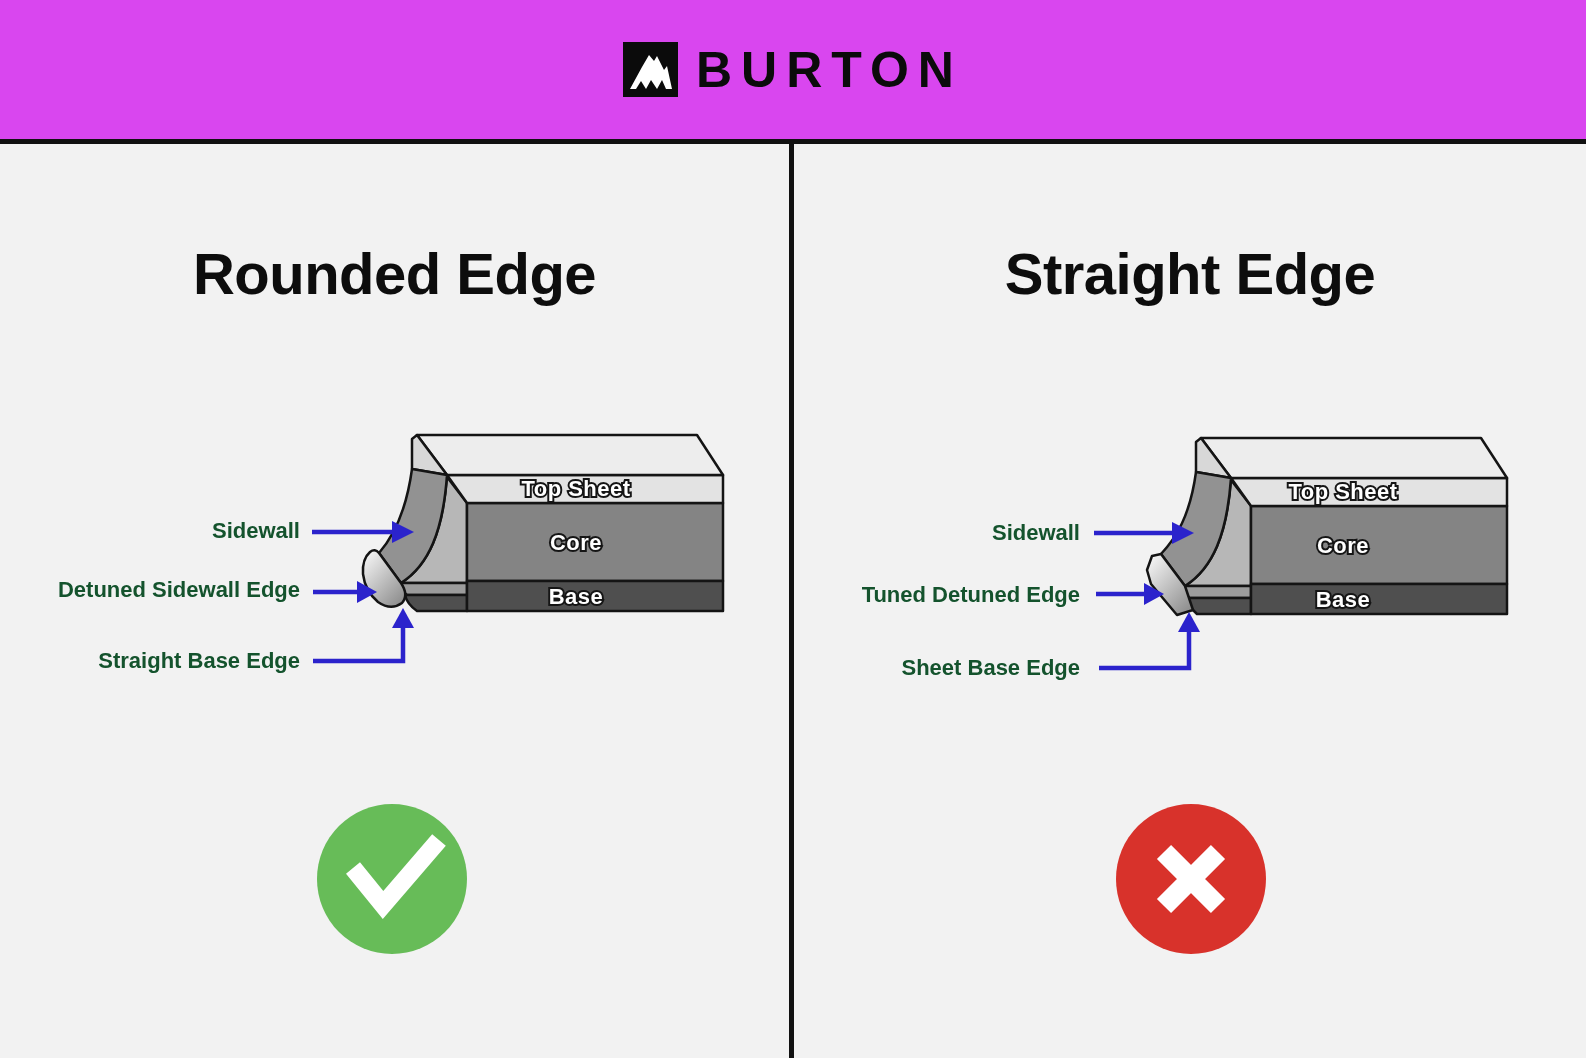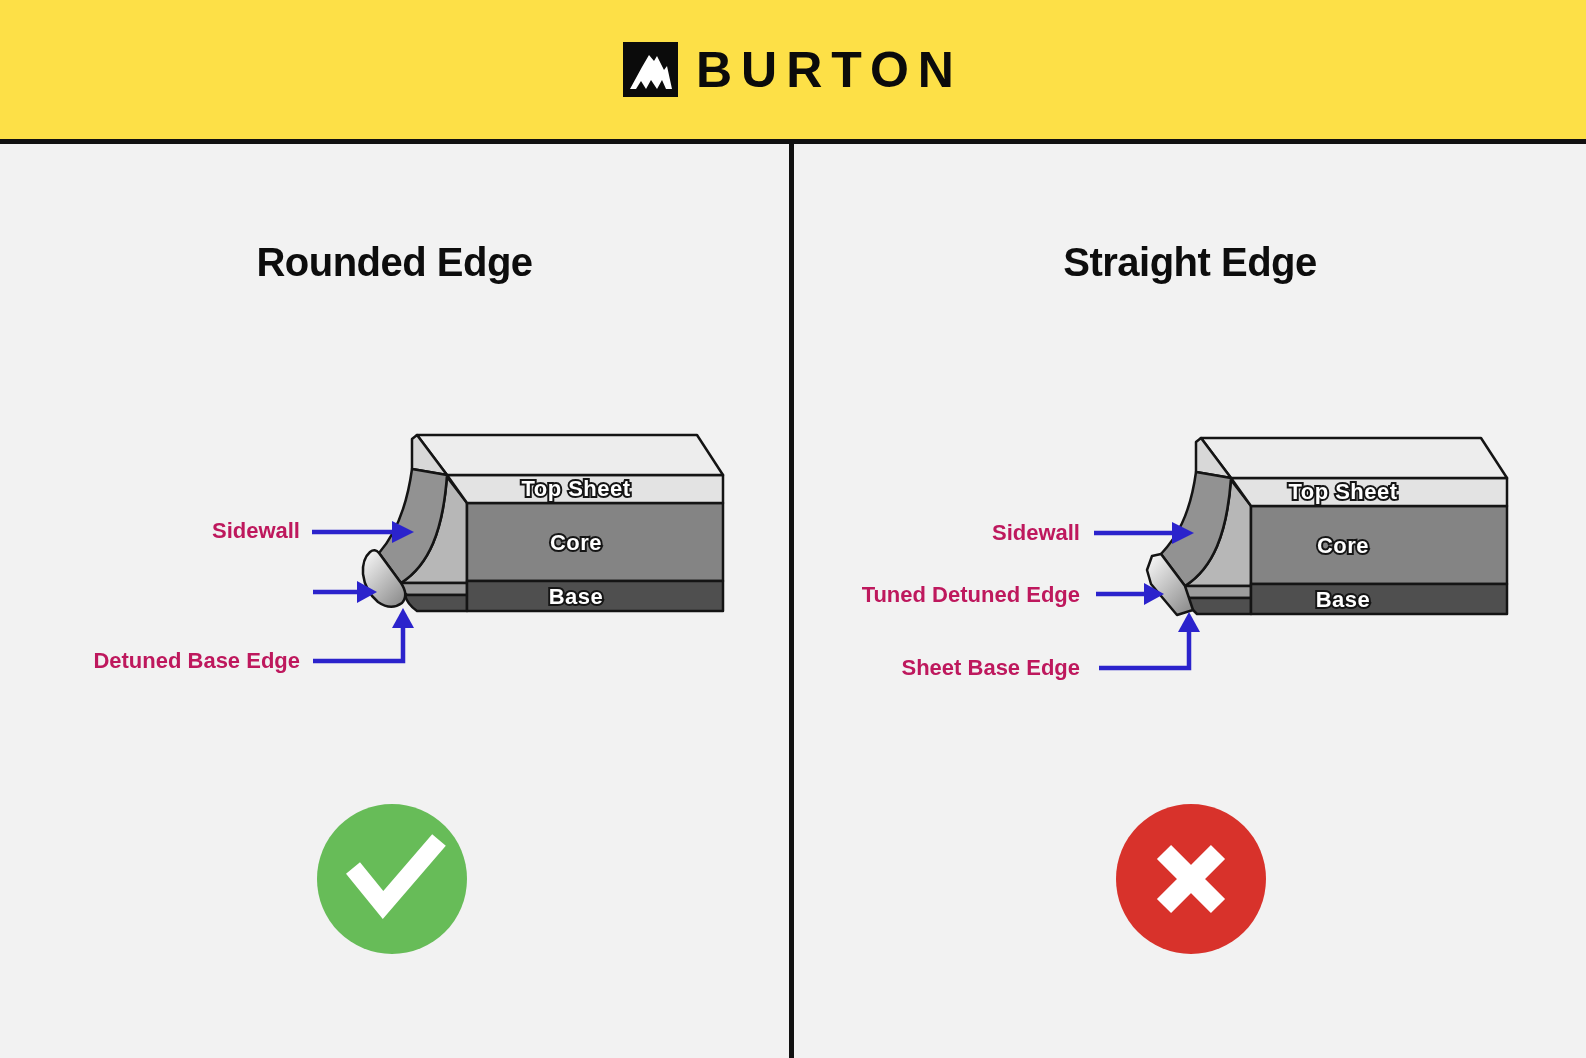--- a/index.html
+++ b/index.html
@@ -1,37 +1,37 @@
 <!DOCTYPE html>
 <html><head>
 <meta charset="utf-8">
 <style>
   html,body{margin:0;padding:0;background:#f2f2f2;}
   .stage{position:relative;width:1586px;height:1058px;overflow:hidden;
          font-family:"Liberation Sans","DejaVu Sans",sans-serif;color:#111;}
   
-  .header{position:absolute;left:0;top:0;width:1586px;height:139px;background:#fde047;}
+  .header{position:absolute;left:0;top:0;width:1586px;height:139px;background:#d946ef;}
   .logo-box{position:absolute;left:623px;top:42px;width:55px;height:55px;background:#0b0b0b;}
   .wordmark{position:absolute;left:696px;top:47px;height:46px;line-height:46px;
             font-size:50px;font-weight:900;letter-spacing:9px;color:#0b0b0b;white-space:nowrap;}
   .hr-line{position:absolute;left:0;top:139px;width:1586px;height:5px;background:#111;}
   .vr-line{position:absolute;left:789px;top:139px;width:5px;height:919px;background:#111;}
   
   .panel{position:absolute;top:145px;height:913px;}
   .panel-left{left:0;width:789px;}
   .panel-right{left:794px;width:792px;}
   .panel-title{position:absolute;left:0;right:0;top:95px;margin:0;text-align:center;
-               font-size:40px;font-weight:700;letter-spacing:-0.5px;color:#0d0d0d;}
+               font-size:58px;font-weight:700;letter-spacing:-0.5px;color:#0d0d0d;}
   
   .diagram{position:absolute;}
   .layer-text{font-family:"Liberation Sans","DejaVu Sans",sans-serif;font-size:22px;font-weight:800;
               fill:#ffffff;stroke:#151515;stroke-width:4px;paint-order:stroke;letter-spacing:0.5px;}
   
   .callout{position:absolute;height:28px;line-height:28px;font-size:22px;font-weight:700;
-           color:#be185d;white-space:nowrap;text-align:right;}
+           color:#14532d;white-space:nowrap;text-align:right;}
   .arrow{position:absolute;}
   
   .verdict{position:absolute;top:659px;width:150px;height:150px;}
 </style>
 </head>
 <body>
 
 <div class="stage">
 
   <div class="header">
@@ -81,21 +81,22 @@
     <svg class="arrow" style="left:311px;top:434px" width="68" height="26">
       <line x1="2" y1="13" x2="48" y2="13" stroke="#2b23cc" stroke-width="4.5"></line>
       <polygon points="46,2 66,13 46,24" fill="#2b23cc"></polygon>
     </svg>
     <svg class="arrow" style="left:311px;top:461px" width="106" height="62">
       <path d="M2,55 H92 V20" fill="none" stroke="#2b23cc" stroke-width="4.5"></path>
       <polygon points="81,22 92,2 103,22" fill="#2b23cc"></polygon>
     </svg>
 
     <div class="callout" style="right:489px;top:372px">Sidewall</div>
-    <div class="callout" style="right:489px;top:502px">Detuned Base Edge</div>
+    <div class="callout" style="right:489px;top:431px">Detuned Sidewall Edge</div>
+    <div class="callout" style="right:489px;top:502px">Straight Base Edge</div>
 
     <svg class="verdict" style="left:317px" viewBox="0 0 150 150">
       <circle cx="75" cy="75" r="75" fill="#67bc58"></circle>
       <path d="M36,64 L66,101 L122,36" fill="none" stroke="#ffffff" stroke-width="18" stroke-linecap="butt" stroke-linejoin="miter"></path>
     </svg>
   </section>
 
   <section class="panel panel-right">
     <h1 class="panel-title">Straight Edge</h1>
 

